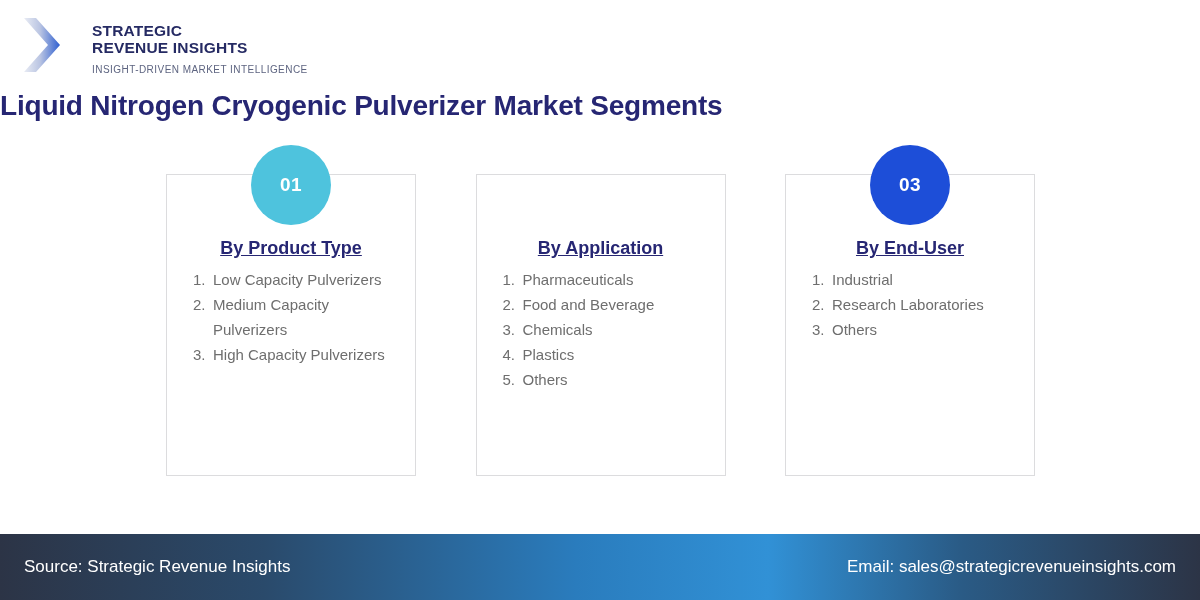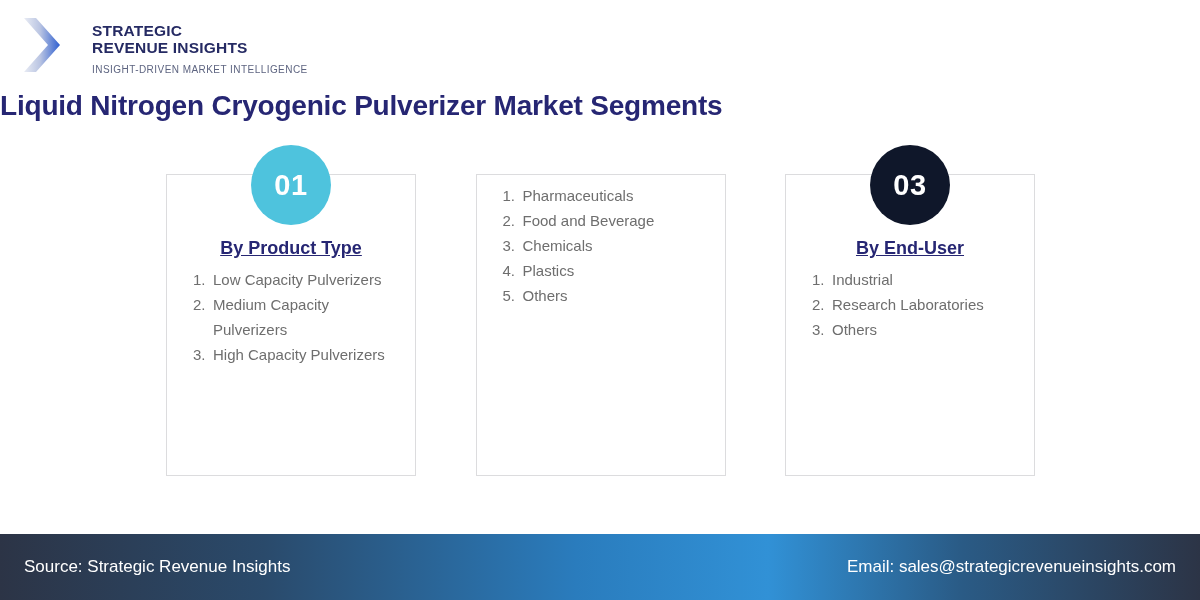--- a/index.html
+++ b/index.html
@@ -84,21 +84,21 @@
     top: -30px;
     left: 50%;
     transform: translateX(-50%);
     width: 80px;
     height: 80px;
     border-radius: 50%;
     display: flex;
     align-items: center;
     justify-content: center;
     color: #ffffff;
-    font-size: 29px;
+    font-size: 19px;
     font-weight: bold;
     letter-spacing: 0.5px;
     text-align: center;
   }
   .card-heading {
     margin-top: 63px;
     text-align: center;
     font-size: 18px;
     font-weight: bold;
     color: #262673;
@@ -182,31 +182,32 @@
     <div class="card-badge" style="background: rgb(78, 195, 221);">01</div>
     <div class="card-heading">By Product Type</div>
     <ul class="card-list">
       <li>Low Capacity Pulverizers</li>
       <li>Medium Capacity Pulverizers</li>
       <li>High Capacity Pulverizers</li>
     </ul>
   </div>
 
   <div class="card">
+    <div class="card-heading">By Application</div>
     <ul class="card-list">
       <li>Pharmaceuticals</li>
       <li>Food and Beverage</li>
       <li>Chemicals</li>
       <li>Plastics</li>
       <li>Others</li>
     </ul>
   </div>
 
   <div class="card">
-    <div class="card-badge" style="background: #0f172a;">03</div>
+    <div class="card-badge" style="background: #1d4ed8;">03</div>
     <div class="card-heading">By End-User</div>
     <ul class="card-list">
       <li>Industrial</li>
       <li>Research Laboratories</li>
       <li>Others</li>
     </ul>
   </div>
 
 </div>
 

